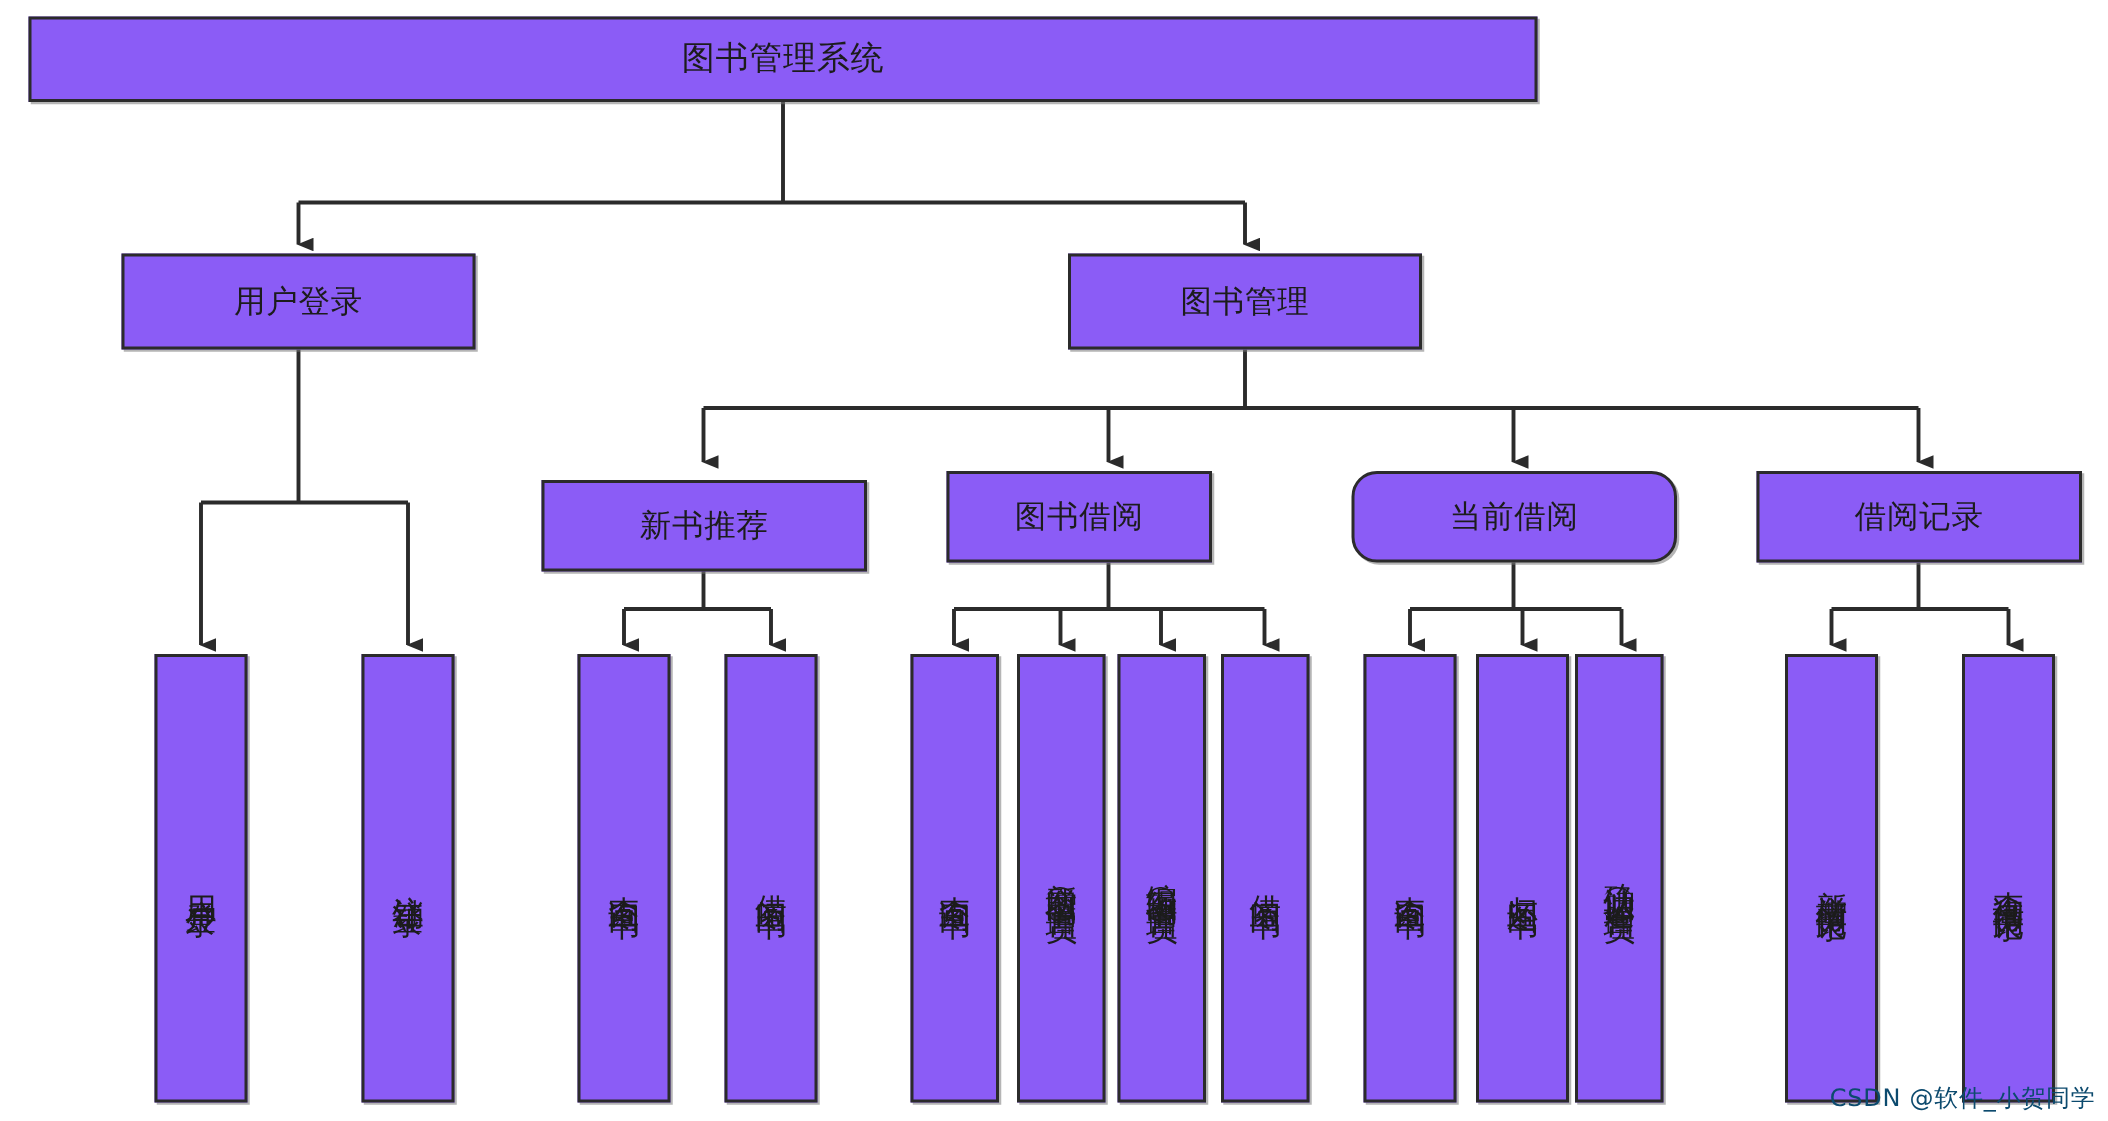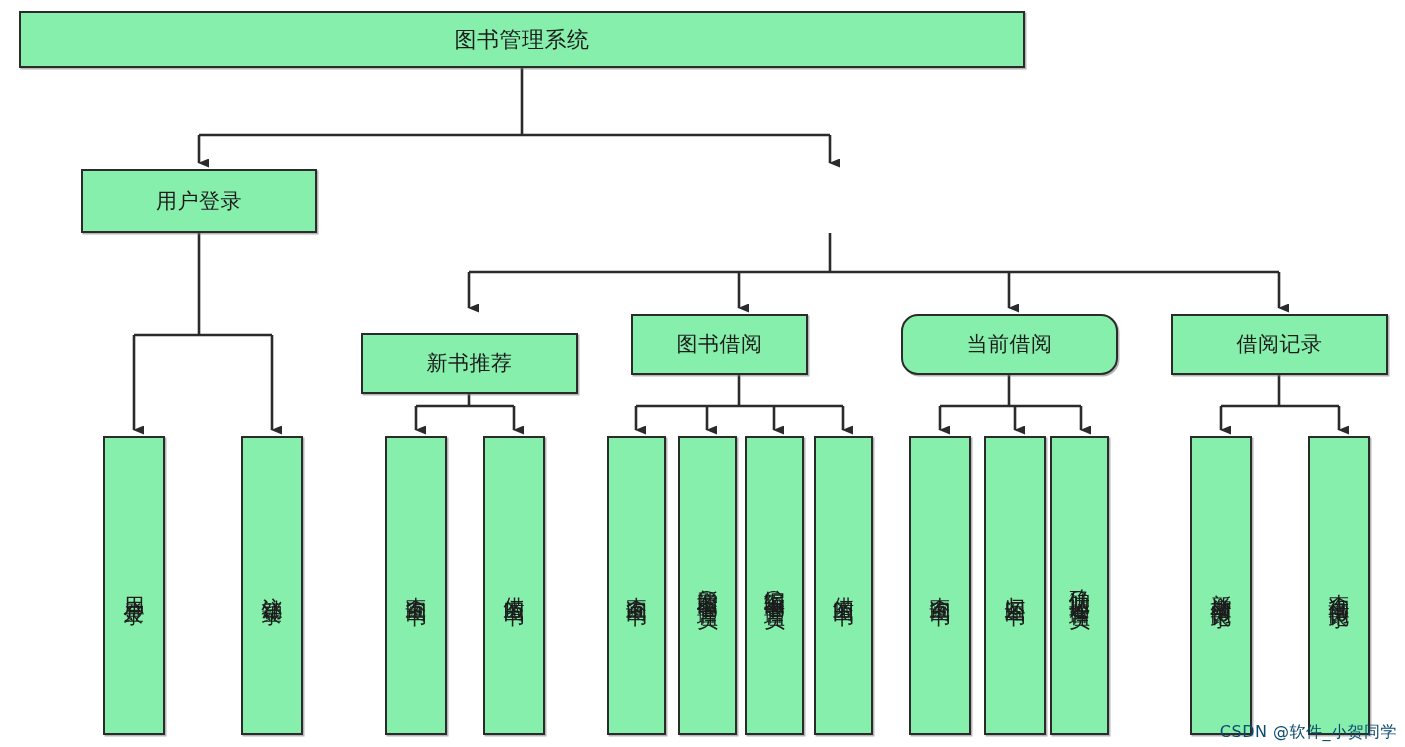--- a/index.html
+++ b/index.html
@@ -22,21 +22,21 @@
     position: absolute;
     left: 0;
     top: 0;
     width: 1405px;
     height: 747px;
     pointer-events: none;
   }
   .node {
     position: absolute;
     box-sizing: border-box;
-    background: #86efac;
+    background: #8b5cf6;
     border: 2px solid #2b2b2b;
     box-shadow: 1.5px 1.5px 0 rgba(120,120,120,0.55);
     display: flex;
     align-items: center;
     justify-content: center;
     color: #1c1c1c;
   }
   .node-label {
     display: block;
     text-align: center;
@@ -136,22 +136,25 @@
   </svg>
 
   <div class="node horiz root" style="left:19px; top:11px; width:1006px; height:57px;">
     <span class="node-label">图书管理系统</span>
   </div>
 
   <div class="node horiz" style="left:81px; top:169px; width:236px; height:64px;">
     <span class="node-label">用户登录</span>
   </div>
 
-
-  <div class="node horiz" style="left:361px; top:333px; width:217px; height:61px;">
+  <div class="node horiz" style="left:712px; top:169px; width:236px; height:64px;">
+    <span class="node-label">图书管理</span>
+  </div>
+
+  <div class="node horiz" style="left:361px; top:320px; width:217px; height:61px;">
     <span class="node-label">新书推荐</span>
   </div>
 
   <div class="node horiz" style="left:631px; top:314px; width:177px; height:61px;">
     <span class="node-label">图书借阅</span>
   </div>
 
   <div class="node horiz" style="left:901px; top:314px; width:217px; height:61px;border-radius:17px;">
     <span class="node-label">当前借阅</span>
   </div>

